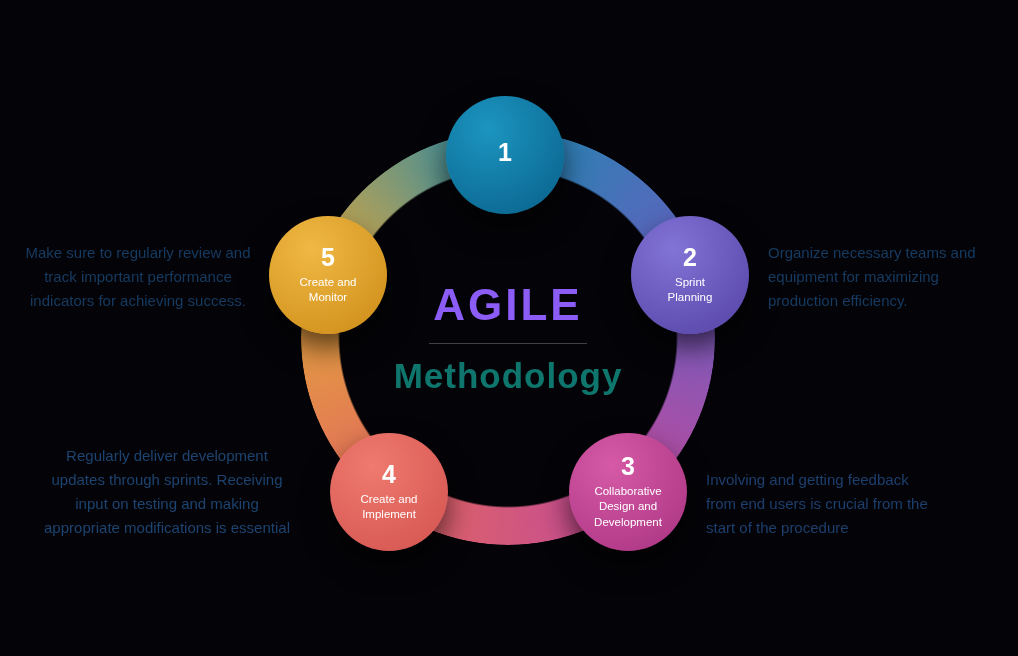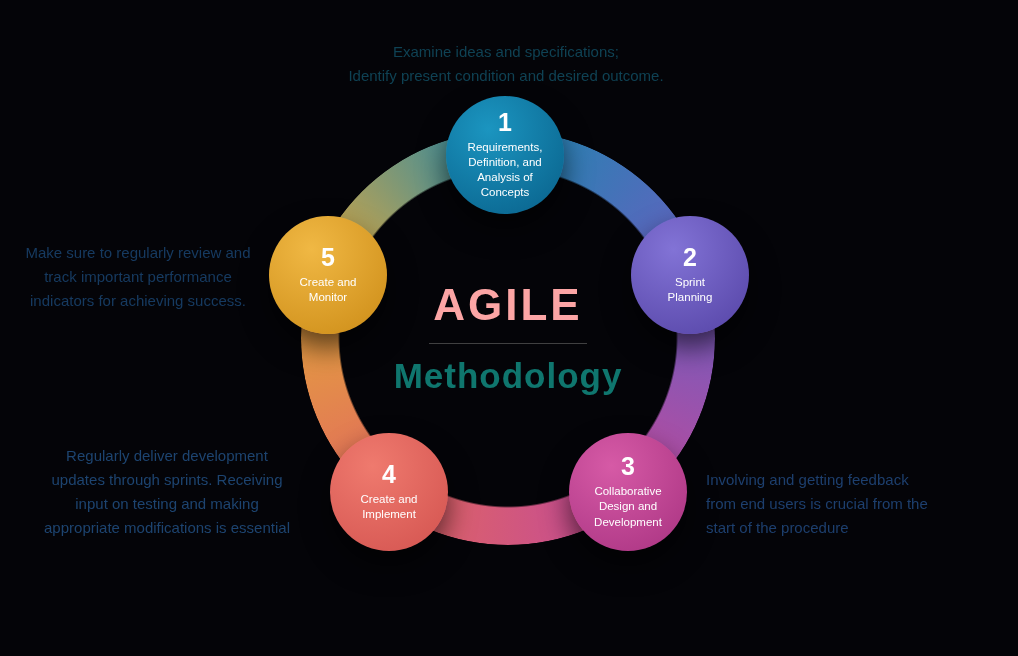--- a/index.html
+++ b/index.html
@@ -112,31 +112,27 @@
   .desc-br     { left: 706px; top: 456px; width: 245px; text-align: left; margin-top: 12px;  }
 </style>
 </head>
 <body>
 
 <div class="stage" style="--bg: #040408;">
 
   <div class="ring" style="--r0: #1e87ae; --r1: #6a5ec2; --r2: #c2499a; --r3: #e2675f; --r4: #e4a93a;"></div>
 
   <div class="center-block">
-    <div class="title-main" style="color: #fca5a5;">AGILE</div>
+    <div class="title-main" style="color: #8b5cf6;">AGILE</div>
     <div class="title-divider" style="background: rgb(90, 90, 90);"></div>
     <div class="title-sub" style="color: #0f766e;">Methodology</div>
   </div>
 
   <div class="node node-1" style="--c1: #1b95c0; --c2: #0c6a94;">
     <div class="num">1</div>
-    <div class="label">Requirements,
-Definition, and
-Analysis of
-Concepts</div>
   </div>
 
   <div class="node node-2" style="--c1: #8273d6; --c2: #5d4cae;">
     <div class="num">2</div>
     <div class="label">Sprint
 Planning</div>
   </div>
 
   <div class="node node-3" style="--c1: #d65aa6; --c2: #b13a88;">
     <div class="num">3</div>
@@ -150,23 +146,24 @@
     <div class="label">Create and
 Implement</div>
   </div>
 
   <div class="node node-5" style="--c1: #f0b844; --c2: #d3941f;">
     <div class="num">5</div>
     <div class="label">Create and
 Monitor</div>
   </div>
 
-  <div class="desc desc-top" style="--dc: #0f4254;">Examine ideas and specifications;
-Identify present condition and desired outcome.</div>
 
+  <div class="desc desc-right" style="--dc: #163a60;">Organize necessary teams and
+equipment for maximizing
+production efficiency.</div>
 
   <div class="desc desc-br" style="--dc: #1d3f6e;">Involving and getting feedback
 from end users is crucial from the
 start of the procedure</div>
 
   <div class="desc desc-bl" style="--dc: #1d4470;">Regularly deliver development
 updates through sprints. Receiving
 input on testing and making
 appropriate modifications is essential</div>
 

